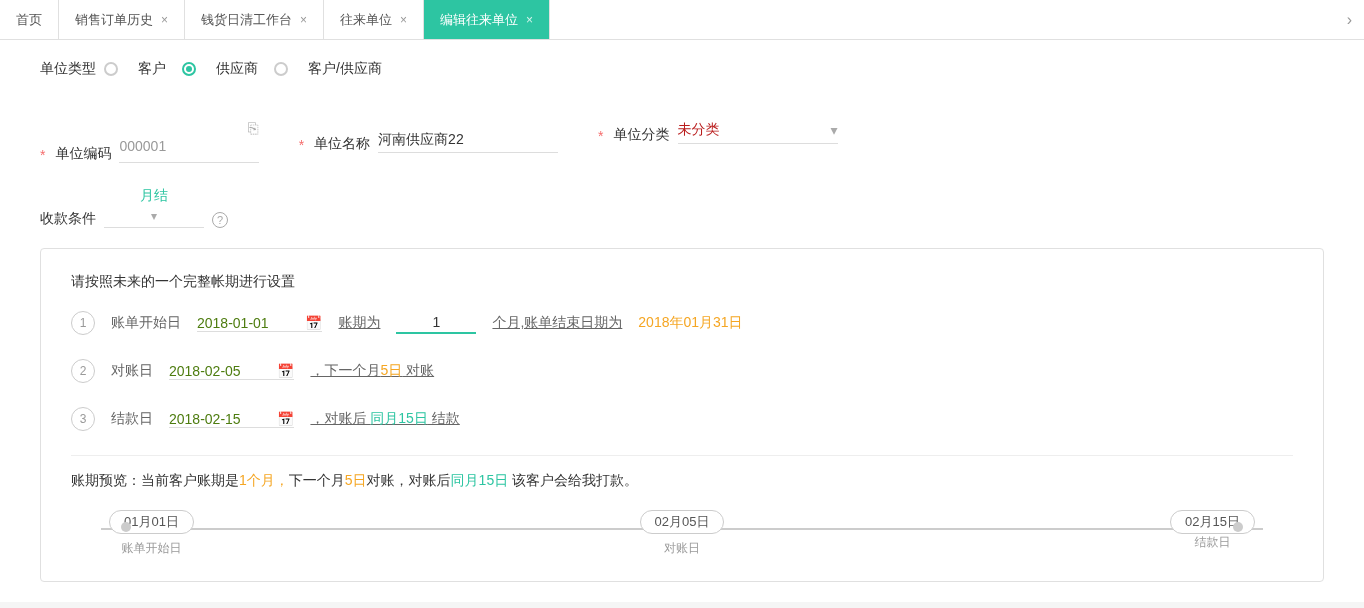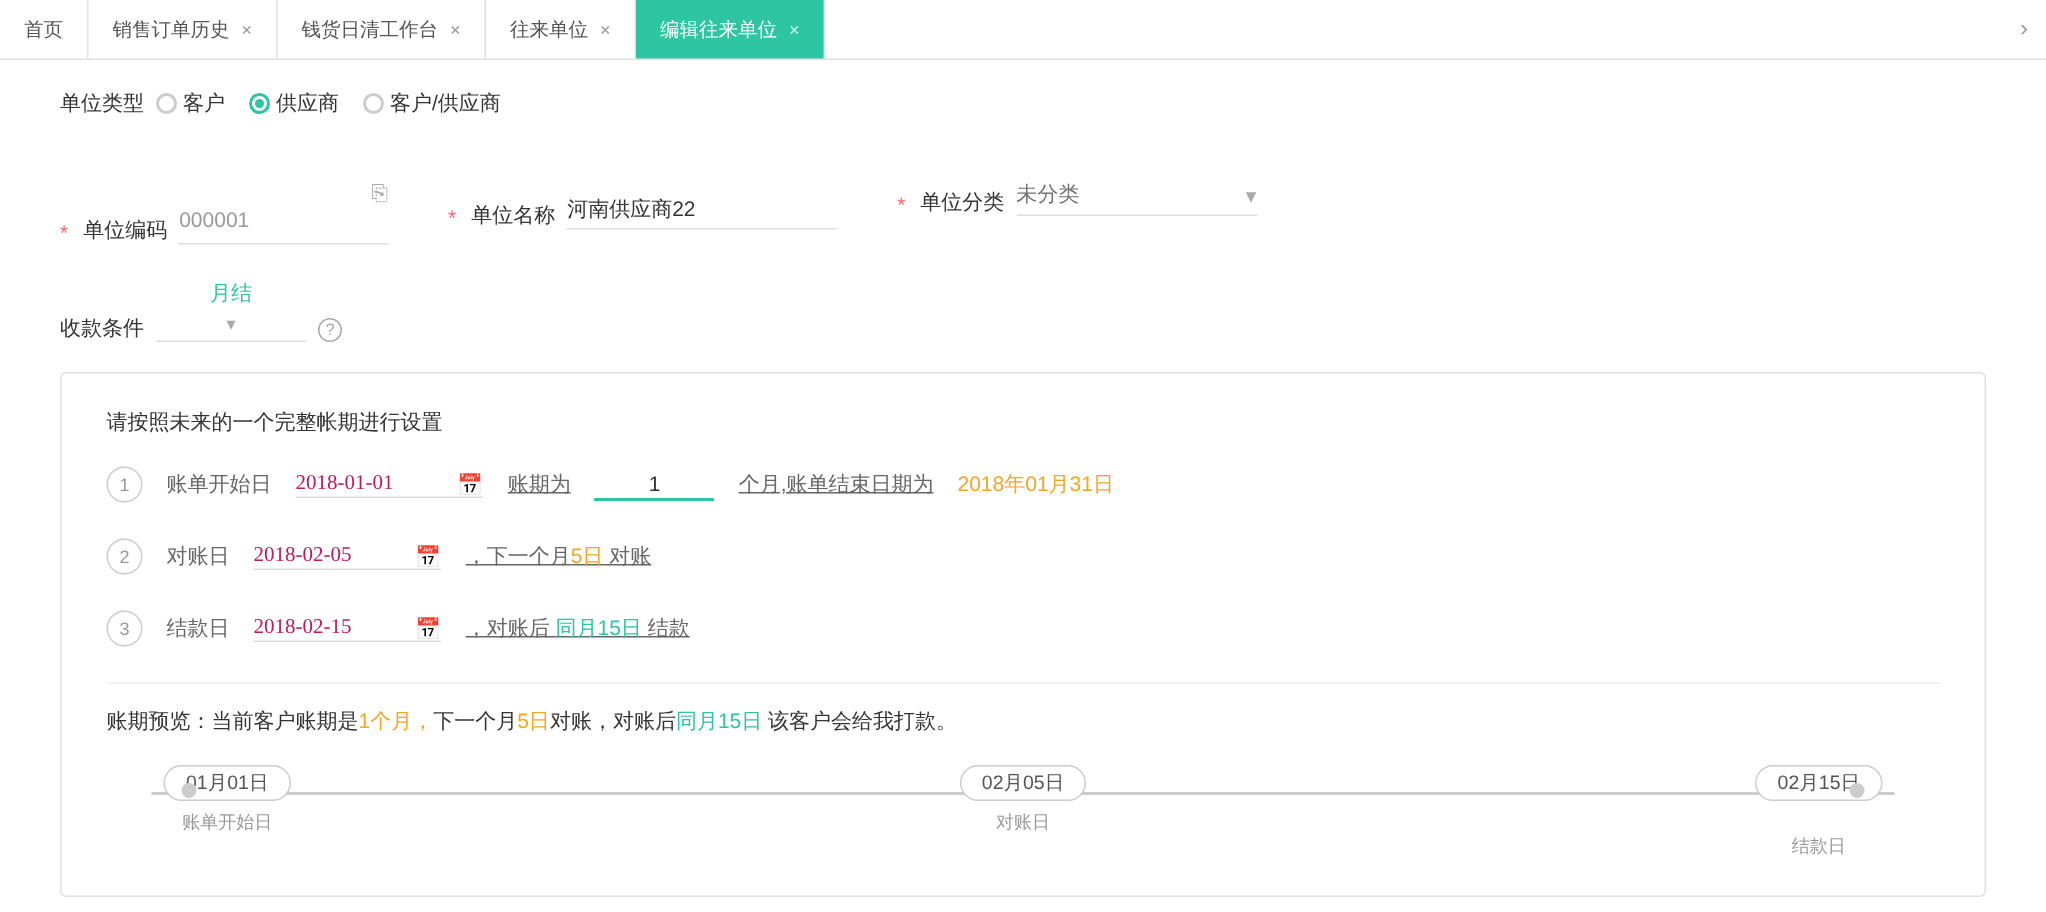--- a/index.html
+++ b/index.html
@@ -69,21 +69,21 @@
       color: #333;
       white-space: nowrap;
     }
     .required-star {
       color: #f56c6c;
       margin-right: 2px;
     }
 
     
     .radio-group { display: flex; align-items: center; gap: 16px; }
-    .radio-item { display: flex; align-items: center; gap: 4px; cursor: pointer; }
+    .radio-item { display: flex; align-items: center; gap: 20px; cursor: pointer; }
     .radio-circle {
       width: 14px; height: 14px; border-radius: 50%;
       border: 2px solid #ccc;
       display: flex; align-items: center; justify-content: center;
     }
     .radio-circle.checked { border-color: #2dc5a2; }
     .radio-dot {
       width: 6px; height: 6px; border-radius: 50%; background: #2dc5a2;
     }
 
@@ -107,21 +107,21 @@
     .input-icon { color: #aaa; margin-left: 8px; cursor: pointer; }
 
     .select-field {
       display: flex; align-items: center; gap: 4px; border-bottom: 1px solid #ddd; padding: 4px 0; cursor: pointer; min-width: 120px; flex-direction: column;
     }
     .select-value { color: #2dc5a2; font-size: 14px; flex: 1; }
     .select-arrow { color: #aaa; font-size: 12px; }
     .dropdown-select {
       display: flex; align-items: center; border-bottom: 1px solid #ddd; padding: 4px 0; cursor: pointer; min-width: 150px;
     }
-    .dropdown-value { color: #737373; flex: 1; }
+    .dropdown-value { color: #b91c1c; flex: 1; }
     .dropdown-arrow { color: #aaa; margin-left: 8px; }
 
     
     .section-box {
       border: 1px solid #e0e0e0;
       border-radius: 4px;
       padding: 24px 30px;
       margin-top: 8px;
     }
     .section-title {
@@ -143,21 +143,21 @@
       border: 1px solid #ccc;
       display: flex; align-items: center; justify-content: center;
       font-size: 12px; color: #999;
       flex-shrink: 0;
     }
     .step-label { color: #666; white-space: nowrap; }
     .date-input-wrap {
       display: flex; align-items: center; border-bottom: 1px solid #ddd; gap: 8px;
     }
     .date-input {
-      border: none; outline: none; font-size: 14px; color: #be185d; background: transparent; width: 100px; font-family: Liberation Serif, serif;
+      border: none; outline: none; font-size: 14px; color: #4d7c0f; background: transparent; width: 100px;
     }
     .cal-icon { color: #aaa; cursor: pointer; font-size: 14px; }
     .step-desc { color: #666; font-size: 14px; text-decoration: underline; }
     .highlight-orange { color: #f5a623; font-weight: 500; }
     .highlight-teal { color: #2dc5a2; font-weight: 500; }
 
     
     .period-input {
       border: none; border-bottom: 2px solid #2dc5a2; outline: none;
       font-size: 14px; color: #333; width: 80px; text-align: center; padding: 2px 4px;
@@ -338,21 +338,21 @@
               <div style="background:#fff;border:1px solid #ccc;border-radius:12px;padding:2px 14px;font-size:13px;color:#555;">01月01日</div>
               <div style="font-size:12px;color:#999;">账单开始日</div>
             </div>
 
 
             <div style="display:flex;flex-direction:column;align-items:center;gap:6px;">
               <div style="background:#fff;border:1px solid #ccc;border-radius:12px;padding:2px 14px;font-size:13px;color:#555;">02月05日</div>
               <div style="font-size:12px;color:#999;">对账日</div>
             </div>
 
-            <div style="display:flex;flex-direction:column;align-items:center;gap:22px;">
+            <div style="display:flex;flex-direction:column;align-items:center;gap:0;">
               <div style="background:#fff;border:1px solid #ccc;border-radius:12px;padding:2px 14px;font-size:13px;color:#555;">02月15日</div>
               <div style="font-size:12px;color:#999;">结款日</div>
             </div>
           </div>
         </div>
       </div>
     </div>
   </div>
 
 </div>

